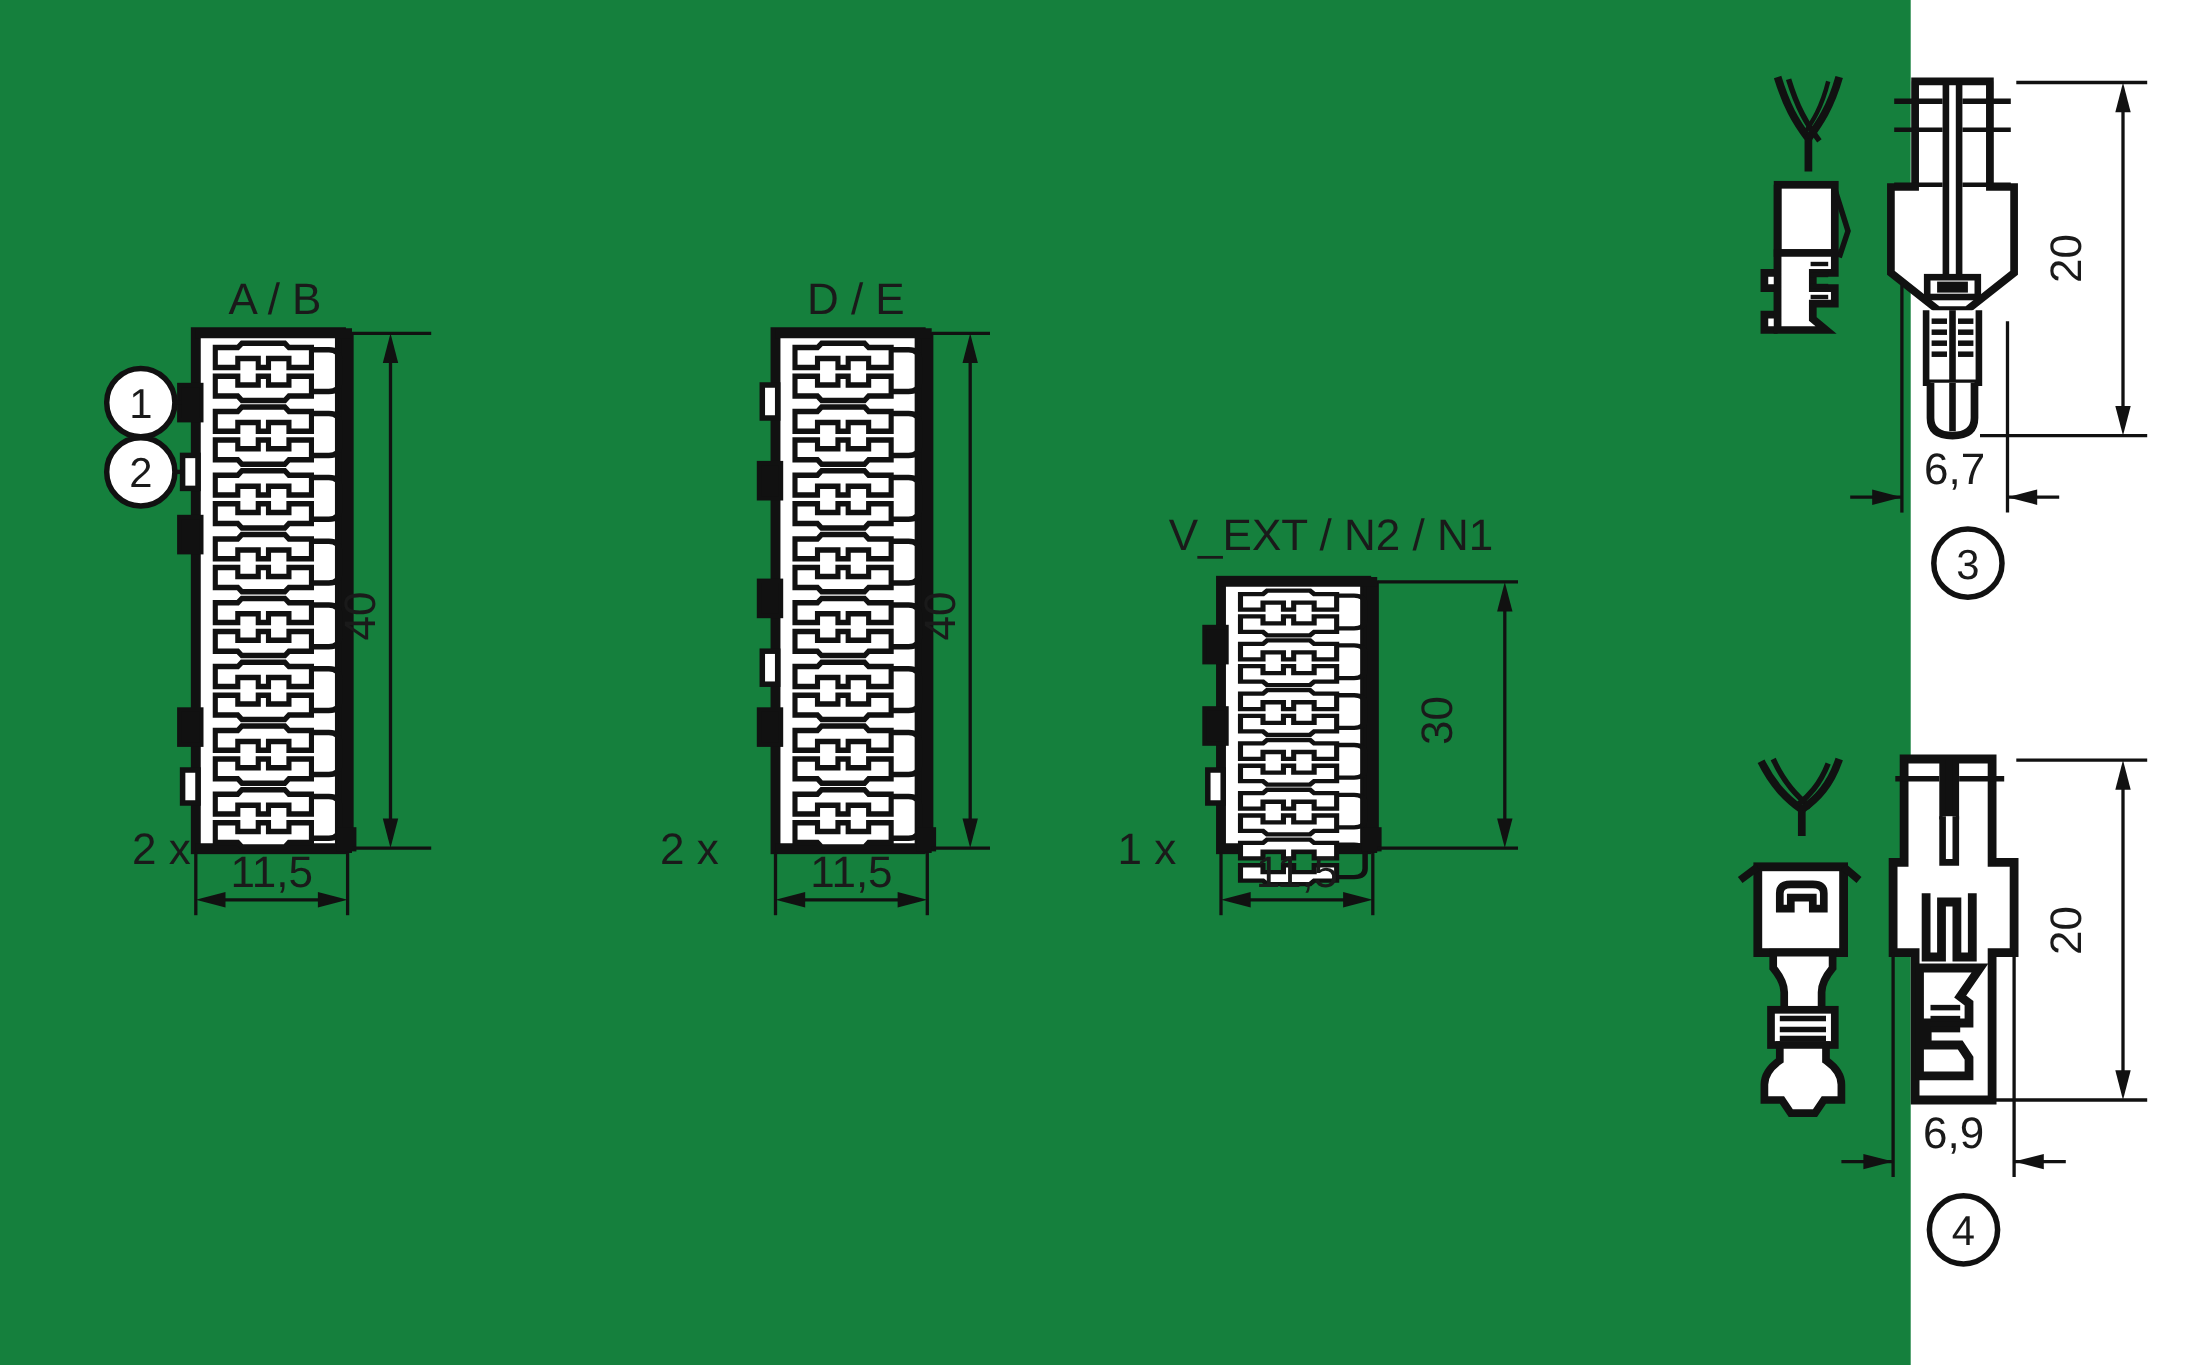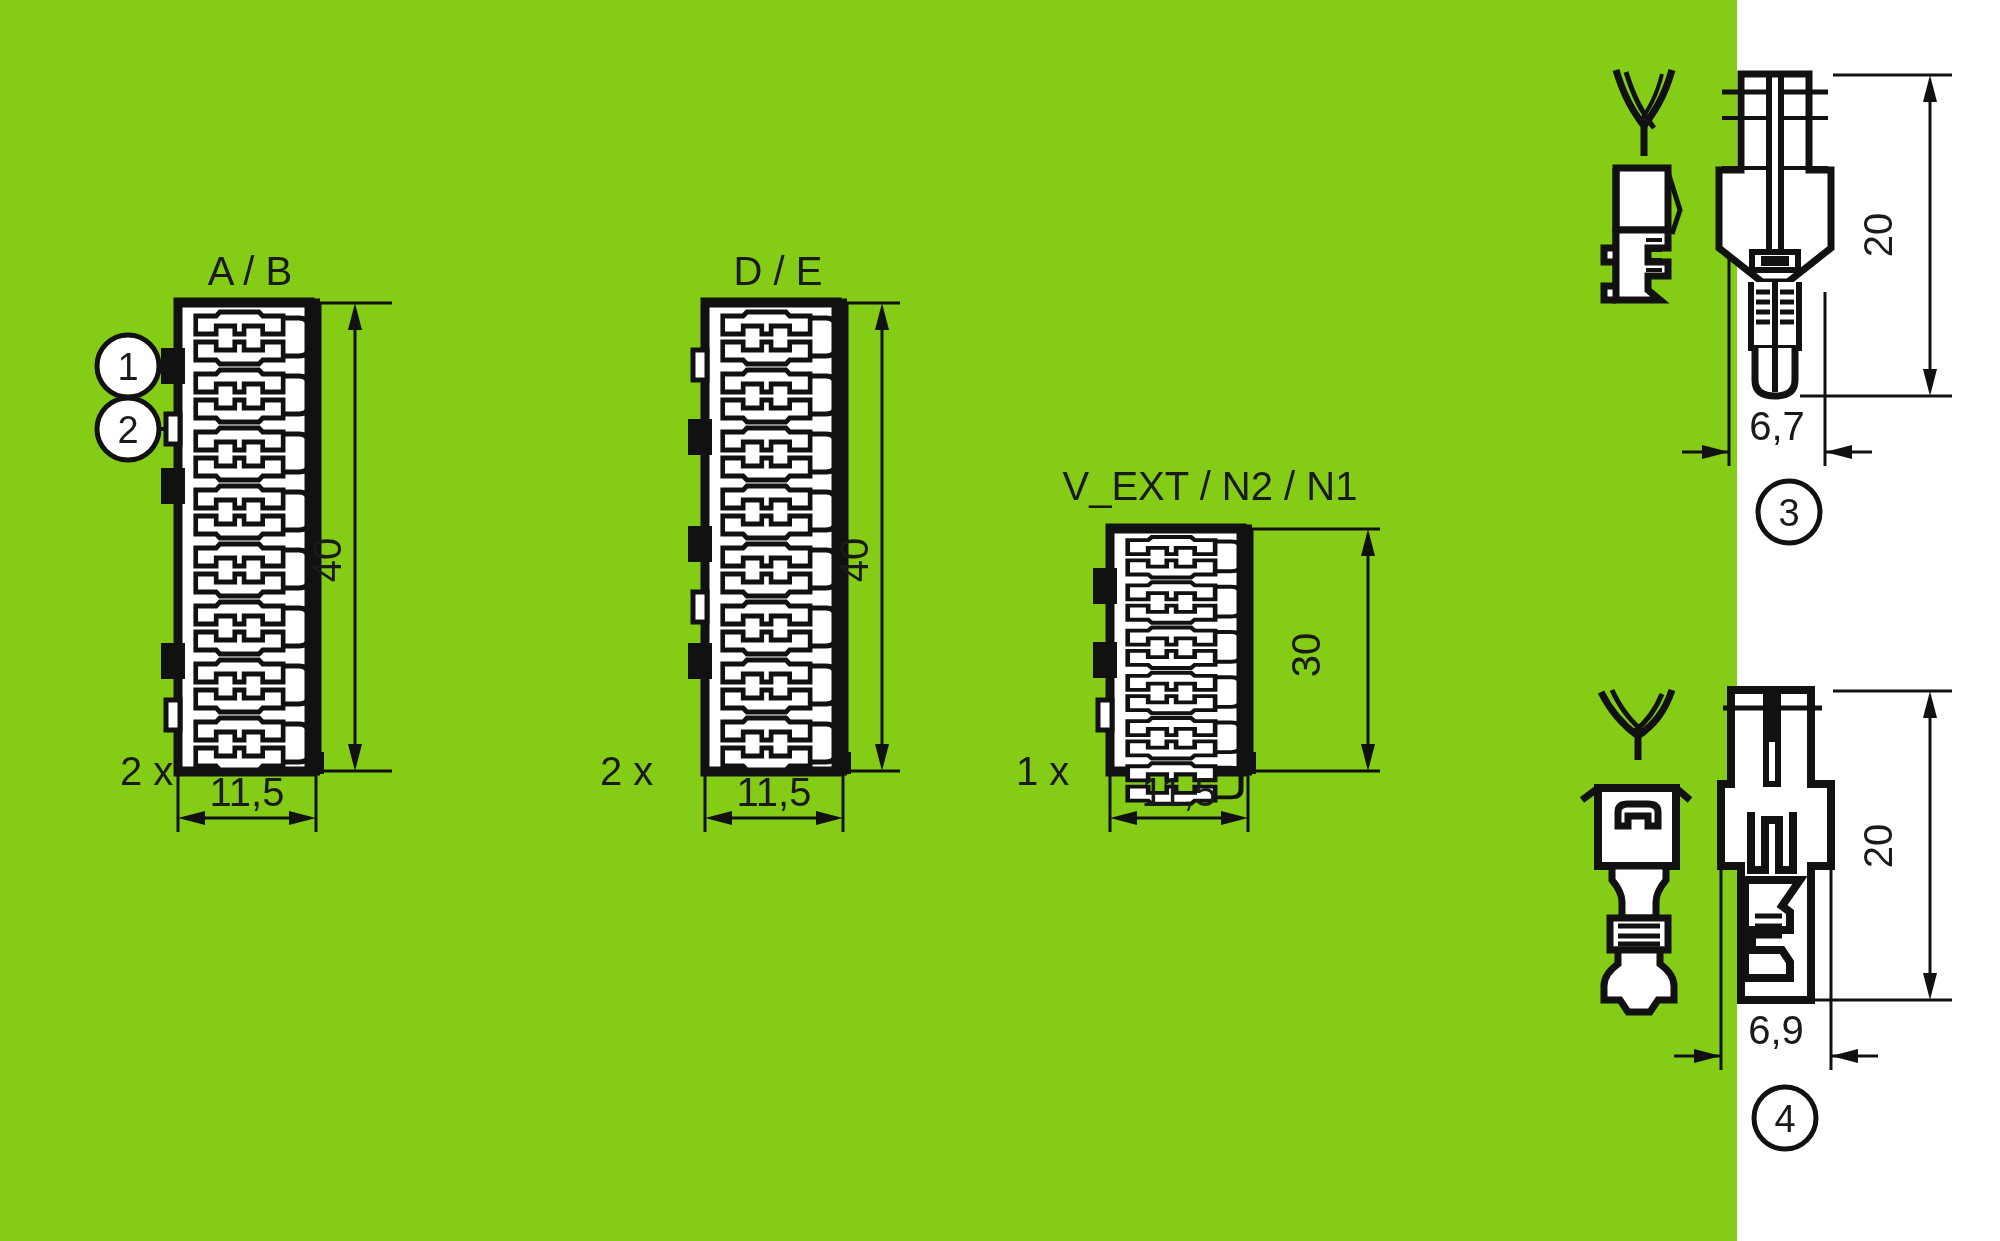--- a/index.html
+++ b/index.html
@@ -1,18 +1,18 @@
 <!DOCTYPE html>
 <html><head>
 <meta charset="utf-8">
 <style>
   html,body{margin:0;padding:0;background:#ffffff;}
   body{width:2000px;height:1241px;overflow:hidden;
        font-family:"Liberation Sans", sans-serif;color:#000;}
-  #stage{position:relative;width:1737px;height:1241px;background:#84cc16;}
+  #stage{position:relative;width:1737px;height:1241px;background:#15803d;}
   svg{display:block;}
   .lbl{font-family:"Liberation Sans", sans-serif;fill:#1a1a1a;}
 </style>
 </head>
 <body>
 
 <div id="stage">
 <svg width="2000" height="1241" viewBox="0 0 2000 1241">
 
   <defs>

